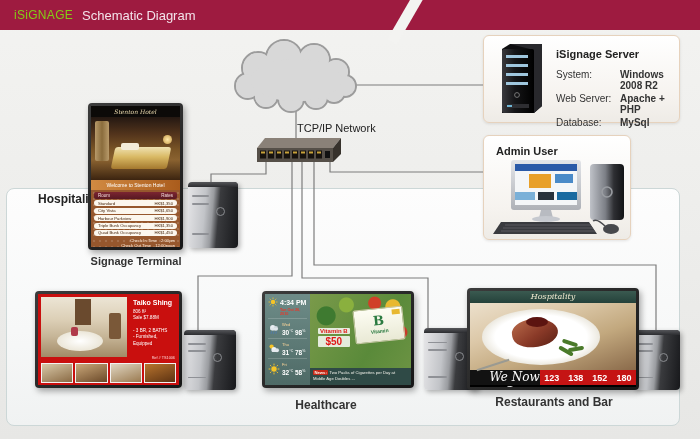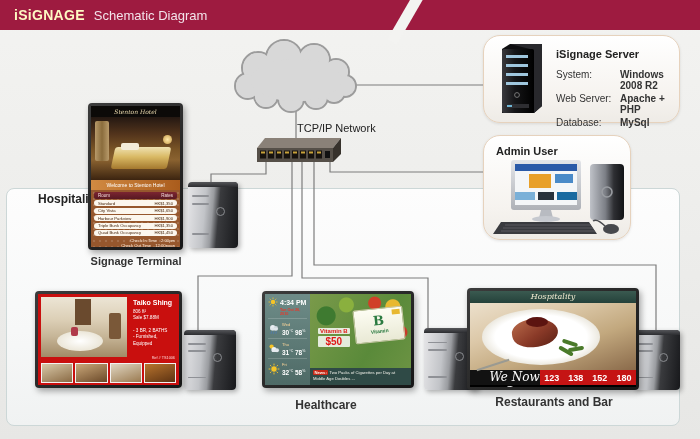--- a/index.html
+++ b/index.html
@@ -5,26 +5,26 @@
   * { margin:0; padding:0; box-sizing:border-box; }
   html,body { background:#dcdcda; }
   #stage {
     position:relative; width:700px; height:439px; overflow:hidden;
     background:linear-gradient(180deg,#f3f3f1 0%,#ededeb 55%,#e7e7e5 100%);
     font-family:"Liberation Sans", sans-serif;
   }
   
   .hdr { position:absolute; left:0; top:0; width:700px; height:30px; background:#9e1b40; }
   .hdr-inner { position:absolute; left:14px; top:0; height:30px; display:flex; align-items:center; gap:9px; }
-  .hdr-brand { color:#fef9c3; font-weight:bold; font-size:14px; letter-spacing:.3px; }
+  .hdr-brand { color:#84cc16; font-weight:normal; font-size:12px; letter-spacing:.3px; }
   .hdr-title { color:#f3e3ea; font-size:13px; }
   .hdr-slash { position:absolute; left:401px; top:-12px; width:11px; height:58px; background:#f3f3f1; transform:rotate(30deg); }
   
   .infobox { position:absolute; background:linear-gradient(180deg,#ffffff 0%,#f6f3ef 70%,#eeebe6 100%);
-    border:1px solid #e6d2bd; border-radius:17px; box-shadow:0 1px 3px rgba(0,0,0,.10); }
+    border:1px solid #e6d2bd; border-radius:6px; box-shadow:0 1px 3px rgba(0,0,0,.10); }
   .box-title { font-weight:bold; font-size:11px; color:#222; }
   .srv-text { position:absolute; left:72px; top:12px; font-size:10px; color:#333; }
   .srv-rows { margin-top:9px; display:grid; grid-template-columns:64px auto; row-gap:2px; }
   .srv-rows b { font-weight:bold; }
   
   .bigpanel { position:absolute; left:6px; top:188px; width:674px; height:238px;
     background:linear-gradient(180deg,#fdfdfd 0%,#f7f8f8 60%,#f0f2f2 100%);
     border:1px solid #ccd7d7; border-radius:8px; }
   
   .cloud-wrap { position:absolute; left:228px; top:36px; width:140px; height:80px; }

